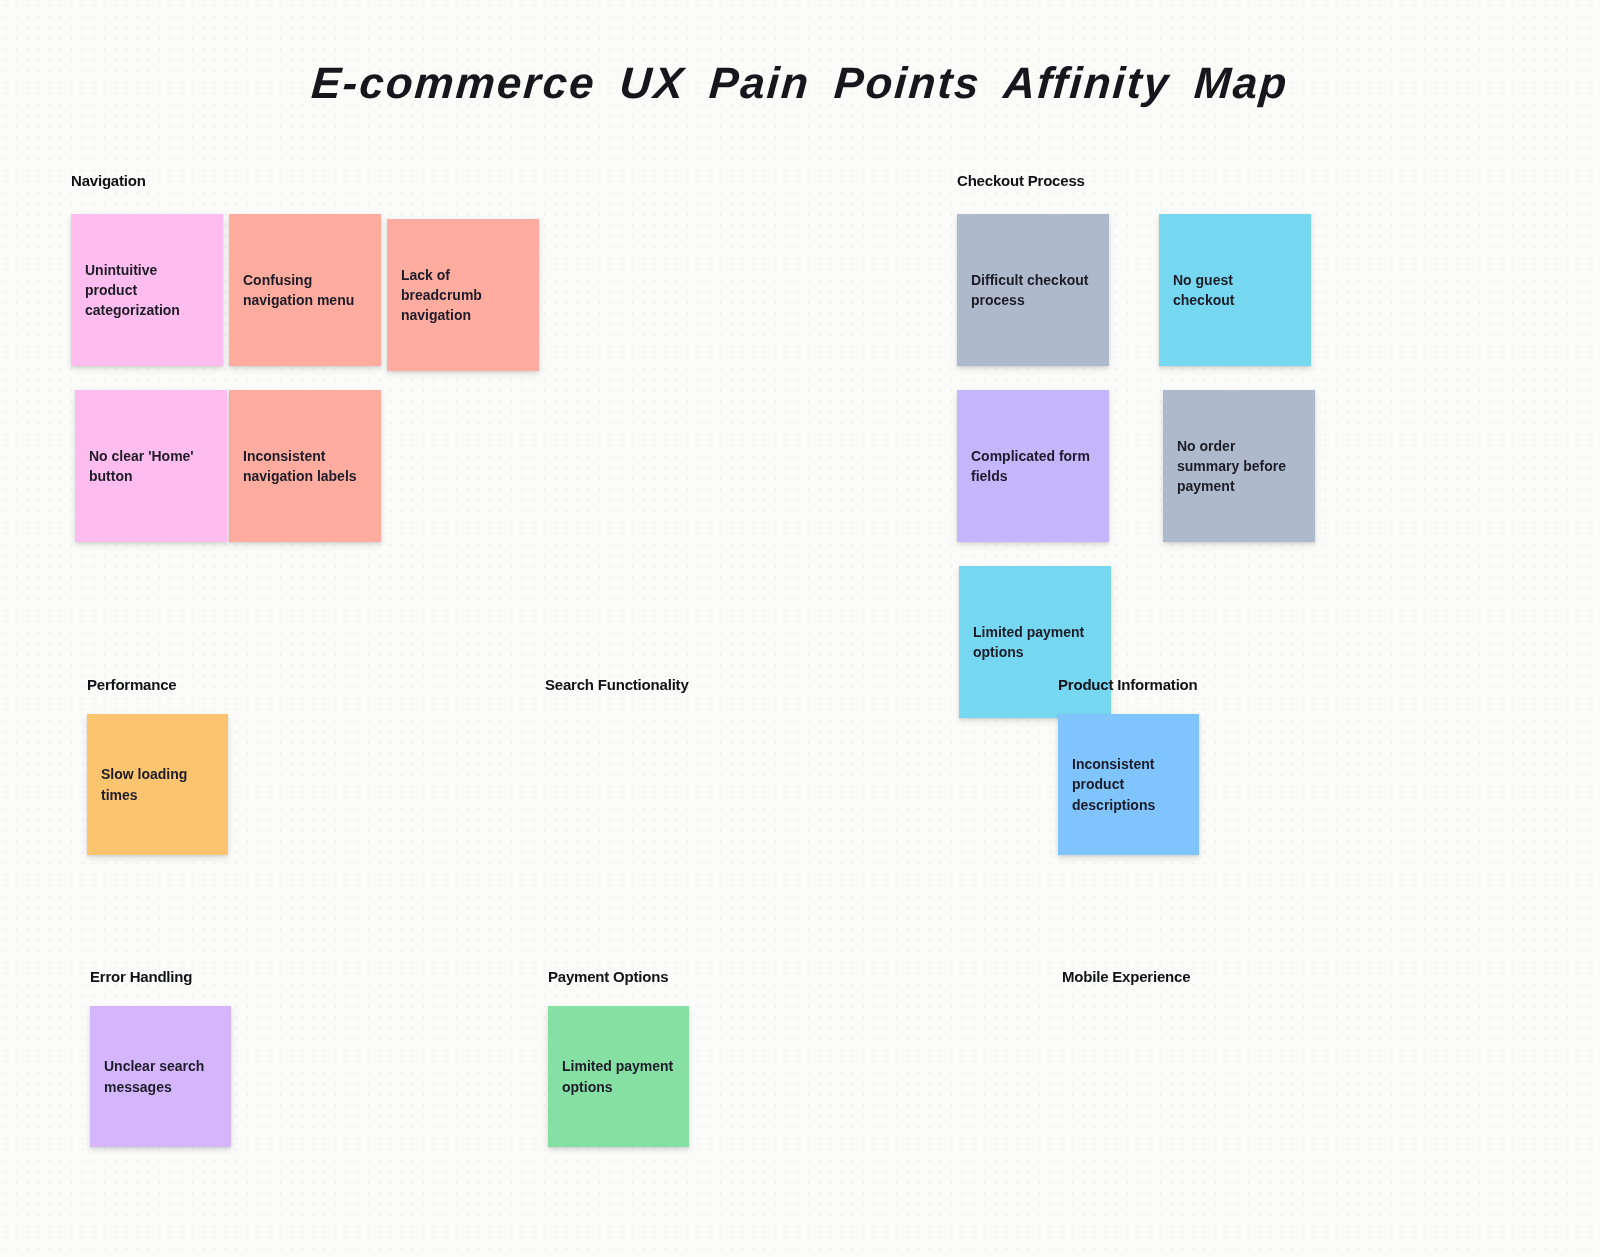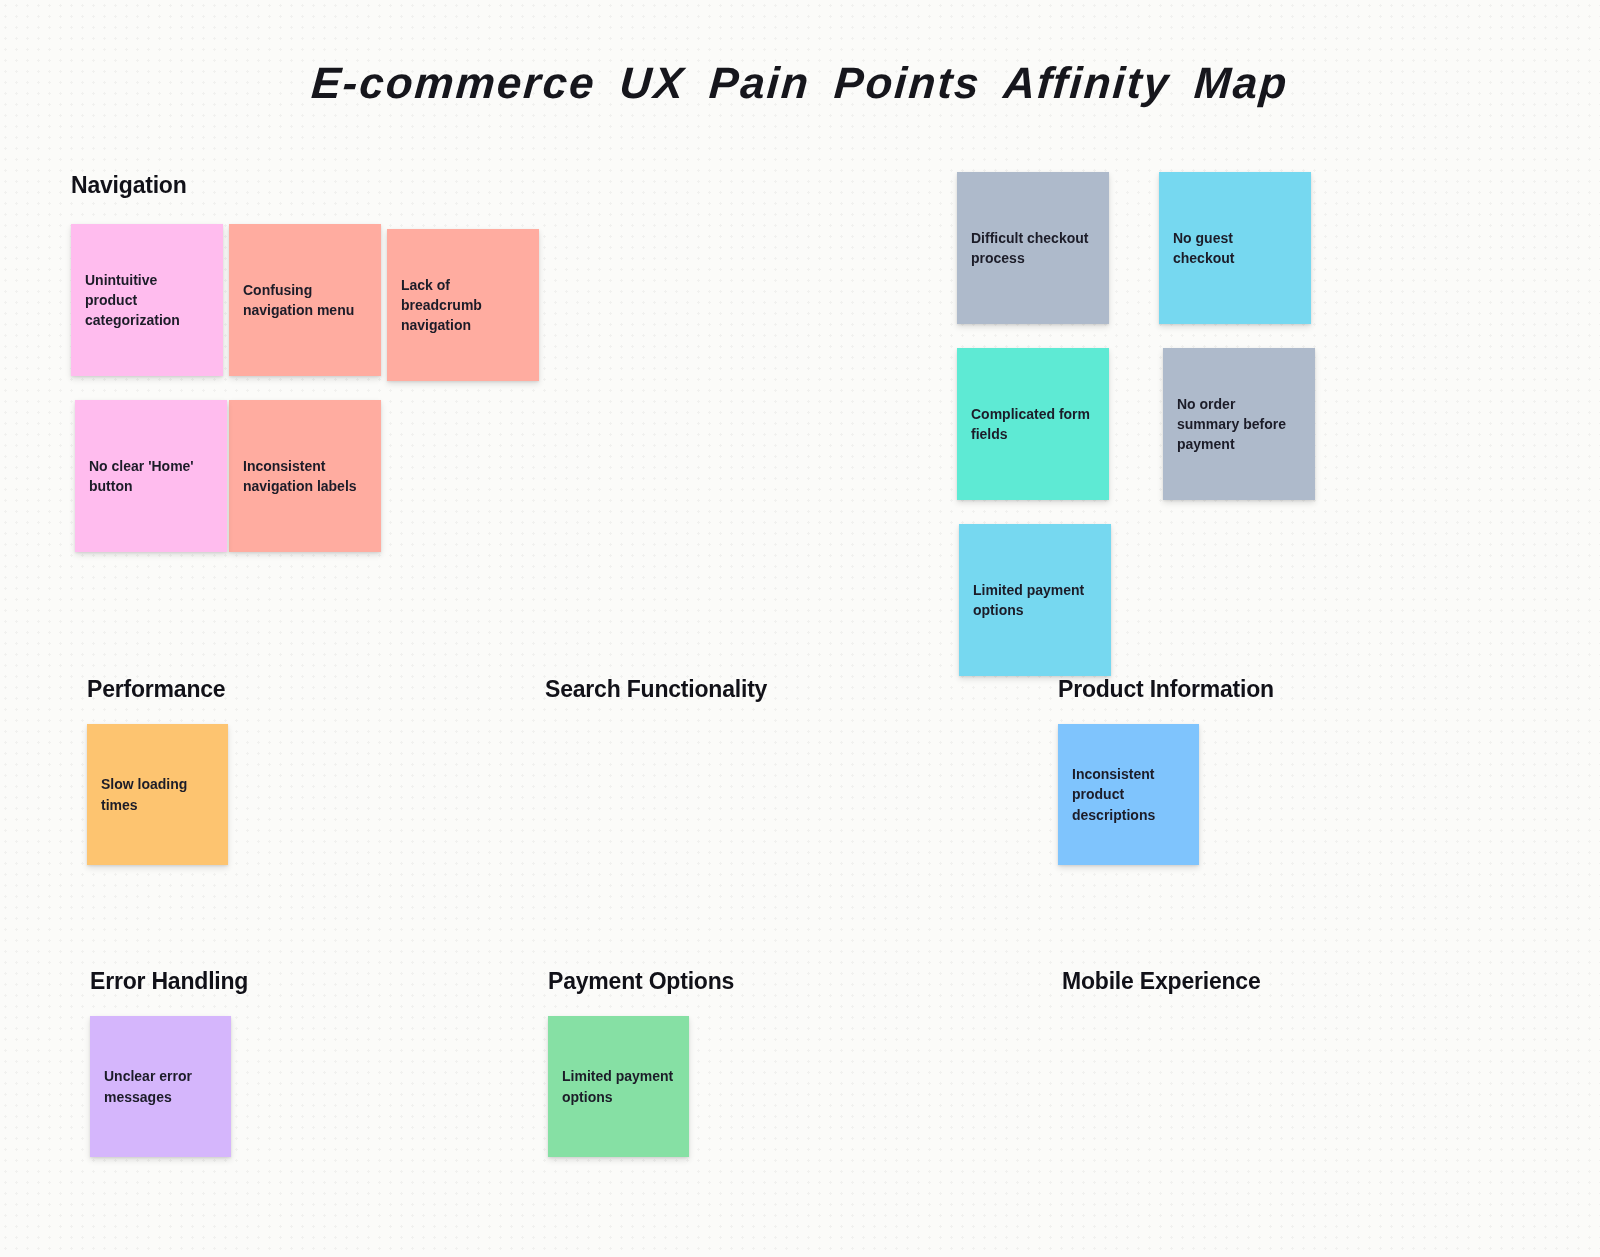--- a/index.html
+++ b/index.html
@@ -31,21 +31,21 @@
     word-spacing: 10px;
     color: #16161c;
     transform: skewX(-4deg);
   }
 
   .group {
     position: absolute;
   }
 
   .group-heading {
-    font-size: 23px;
+    font-size: 15px;
     font-weight: 700;
     color: #111118;
     letter-spacing: -0.2px;
     margin-bottom: 21px;
   }
 
   .row-top .group-heading { margin-bottom: 25px; }
 
   .notes {
     display: flex;
@@ -116,28 +116,29 @@
       <div class="sticky-note" style="background: rgb(255, 188, 238);">
         <span class="note-text">No clear 'Home' button</span>
       </div>
       <div class="sticky-note" style="background: rgb(255, 172, 160);">
         <span class="note-text">Inconsistent navigation labels</span>
       </div>
     </div>
 </section>
 
 <section class="group group-checkout-process row-top">
+  <h2 class="group-heading">Checkout Process</h2>
   <div class="notes">
       <div class="sticky-note" style="background: rgb(174, 186, 203);">
         <span class="note-text">Difficult checkout process</span>
       </div>
       <div class="sticky-note" style="background: rgb(118, 216, 240);">
         <span class="note-text">No guest checkout</span>
       </div>
-      <div class="sticky-note" style="background: #5eead4;">
+      <div class="sticky-note" style="background: #c4b5fd;">
         <span class="note-text">Complicated form fields</span>
       </div>
       <div class="sticky-note" style="background: rgb(174, 186, 203);">
         <span class="note-text">No order summary before payment</span>
       </div>
       <div class="sticky-note" style="background: rgb(118, 216, 240);">
         <span class="note-text">Limited payment options</span>
       </div>
     </div>
 </section>
@@ -161,21 +162,21 @@
       <div class="sticky-note" style="background: rgb(127, 196, 253);">
         <span class="note-text">Inconsistent product descriptions</span>
       </div>
     </div>
 </section>
 
 <section class="group group-error-handling">
   <h2 class="group-heading">Error Handling</h2>
   <div class="notes">
       <div class="sticky-note" style="background: rgb(213, 182, 252);">
-        <span class="note-text">Unclear error messages</span>
+        <span class="note-text">Unclear search messages</span>
       </div>
     </div>
 </section>
 
 <section class="group group-payment-options">
   <h2 class="group-heading">Payment Options</h2>
   <div class="notes">
       <div class="sticky-note" style="background: rgb(134, 224, 164);">
         <span class="note-text">Limited payment options</span>
       </div>

